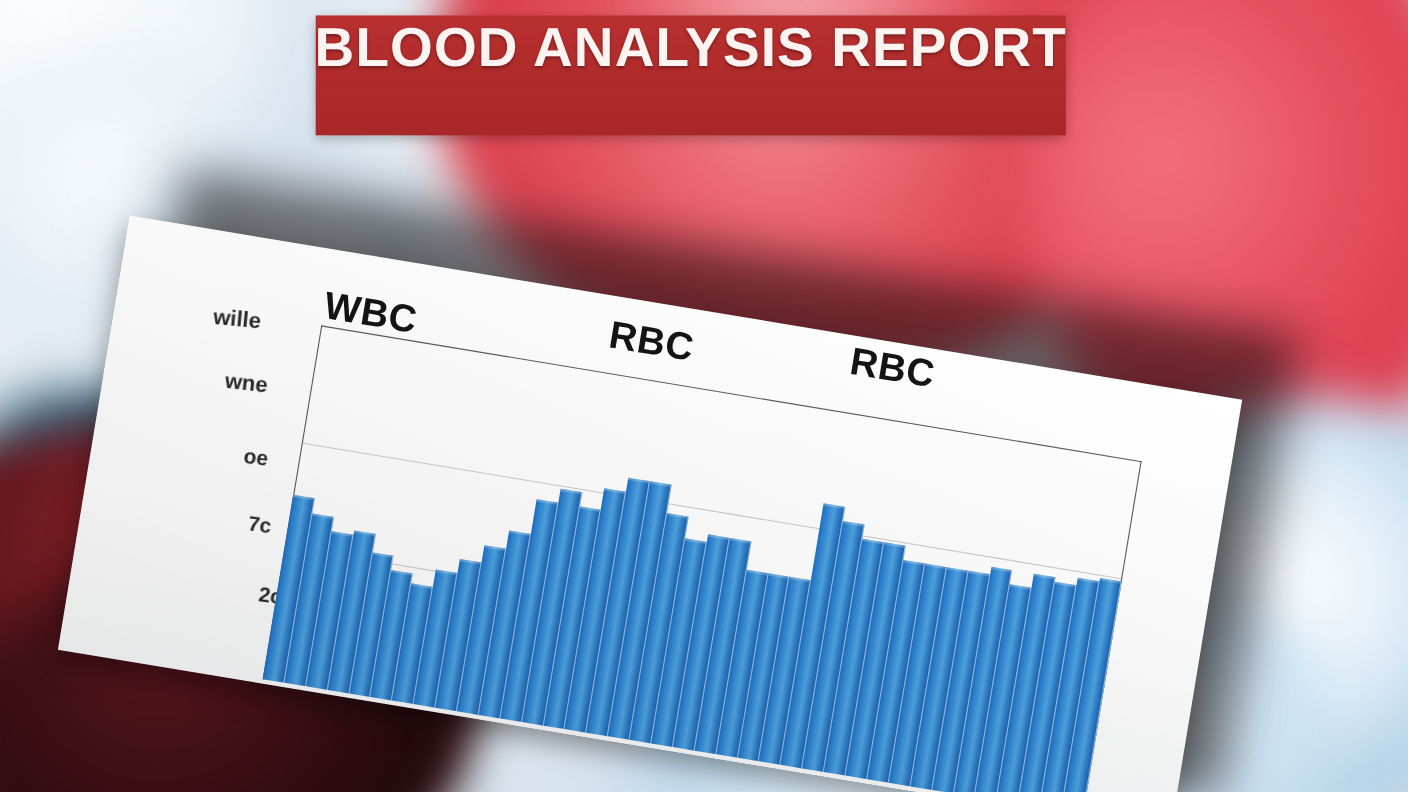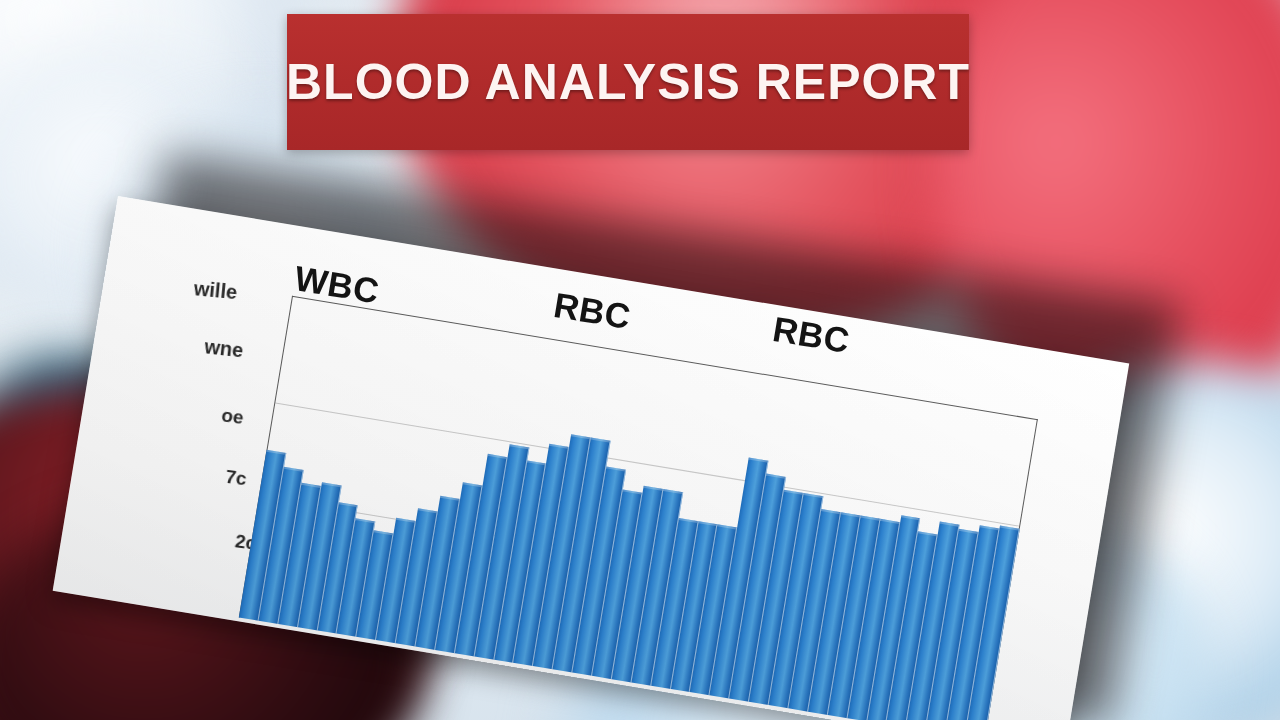--- a/index.html
+++ b/index.html
@@ -57,24 +57,24 @@
     filter:blur(26px);}
   .cell-wbc-b{left:560px;top:600px;width:420px;height:300px;
     background:radial-gradient(circle at 50% 35%,#e8f3fb 0%,#bedaee 55%,rgba(170,205,230,0.22) 100%);
     filter:blur(30px);}
   .cell-bl-blue{left:110px;top:120px;width:300px;height:260px;
     background:radial-gradient(circle at 50% 50%,#eef5fb 0%,#d3e2ee 55%,rgba(190,212,230,0.2) 100%);
     filter:blur(30px);}
 
   
   .banner{
-    position:absolute;left:287px;top:14px;width:682px;height:136px;
+    position:absolute;left:287px;top:14px;width:682px;height:109px;
     background:linear-gradient(180deg,#b9302f 0%,#b02b2b 50%,#a82728 100%);
     box-shadow:0 3px 10px rgba(0,0,0,0.28);
-    display:flex;align-items:center;justify-content:center;
+    display:flex;justify-content:center;
     z-index:40;
   }
   .banner-text{
     color:#fdf4f2;font-size:50px;font-weight:bold;letter-spacing:1px;
     text-shadow:0 2px 3px rgba(0,0,0,0.35);
     white-space:nowrap;
   }
 
   
   .paper-wrap{

